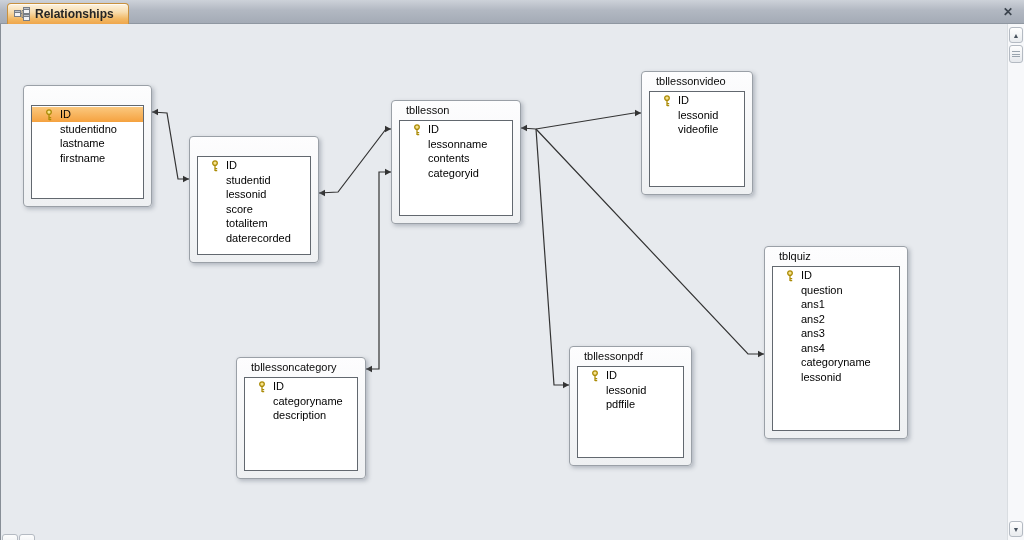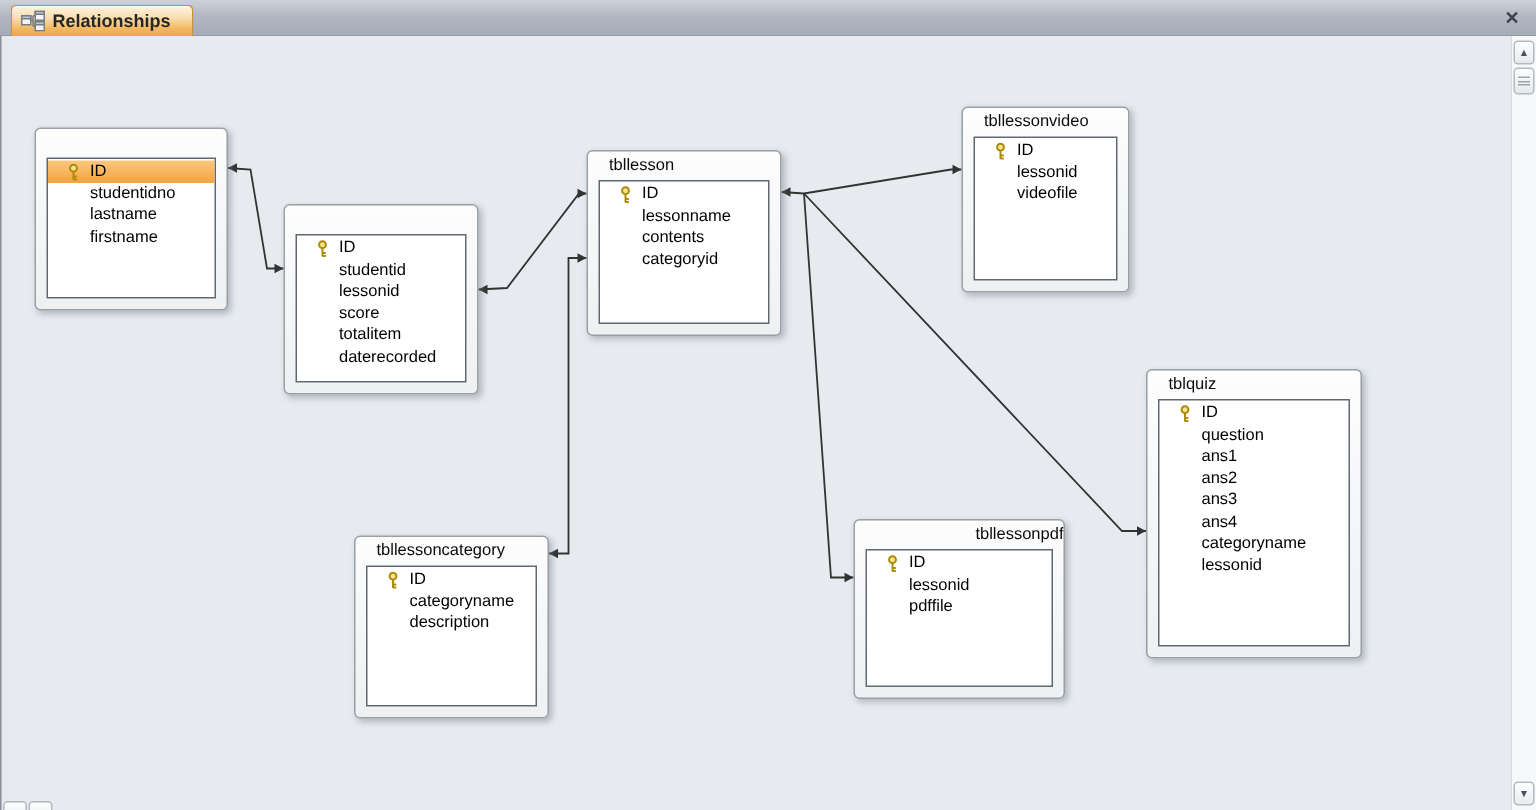--- a/index.html
+++ b/index.html
@@ -279,21 +279,21 @@
             <span>ID</span>
           </div>
           <div class="field">
             <span>categoryname</span>
           </div>
           <div class="field">
             <span>description</span>
           </div>
         </div>
       </div>
-      <div class="table-box" style="left: 568px; top: 322px; width: 141px; height: 120px; text-align: right;">
+      <div class="table-box" style="left: 568px; top: 322px; width: 123px; height: 120px;">
         <div class="table-title">tbllessonpdf</div>
         <div class="field-list">
           <div class="field">
             <svg width="10" height="12" viewBox="0 0 10 12" class="key-icon">
               <circle cx="5" cy="3.1" r="2.3" fill="#f7e38d" stroke="#ab8b07" stroke-width="1.3"></circle>
               <path d="M5 5.4 V11 M5 8.7 H7.2 M5 10.7 H7.2" stroke="#ab8b07" stroke-width="1.3" fill="none"></path>
             </svg>
             <span>ID</span>
           </div>
           <div class="field">

